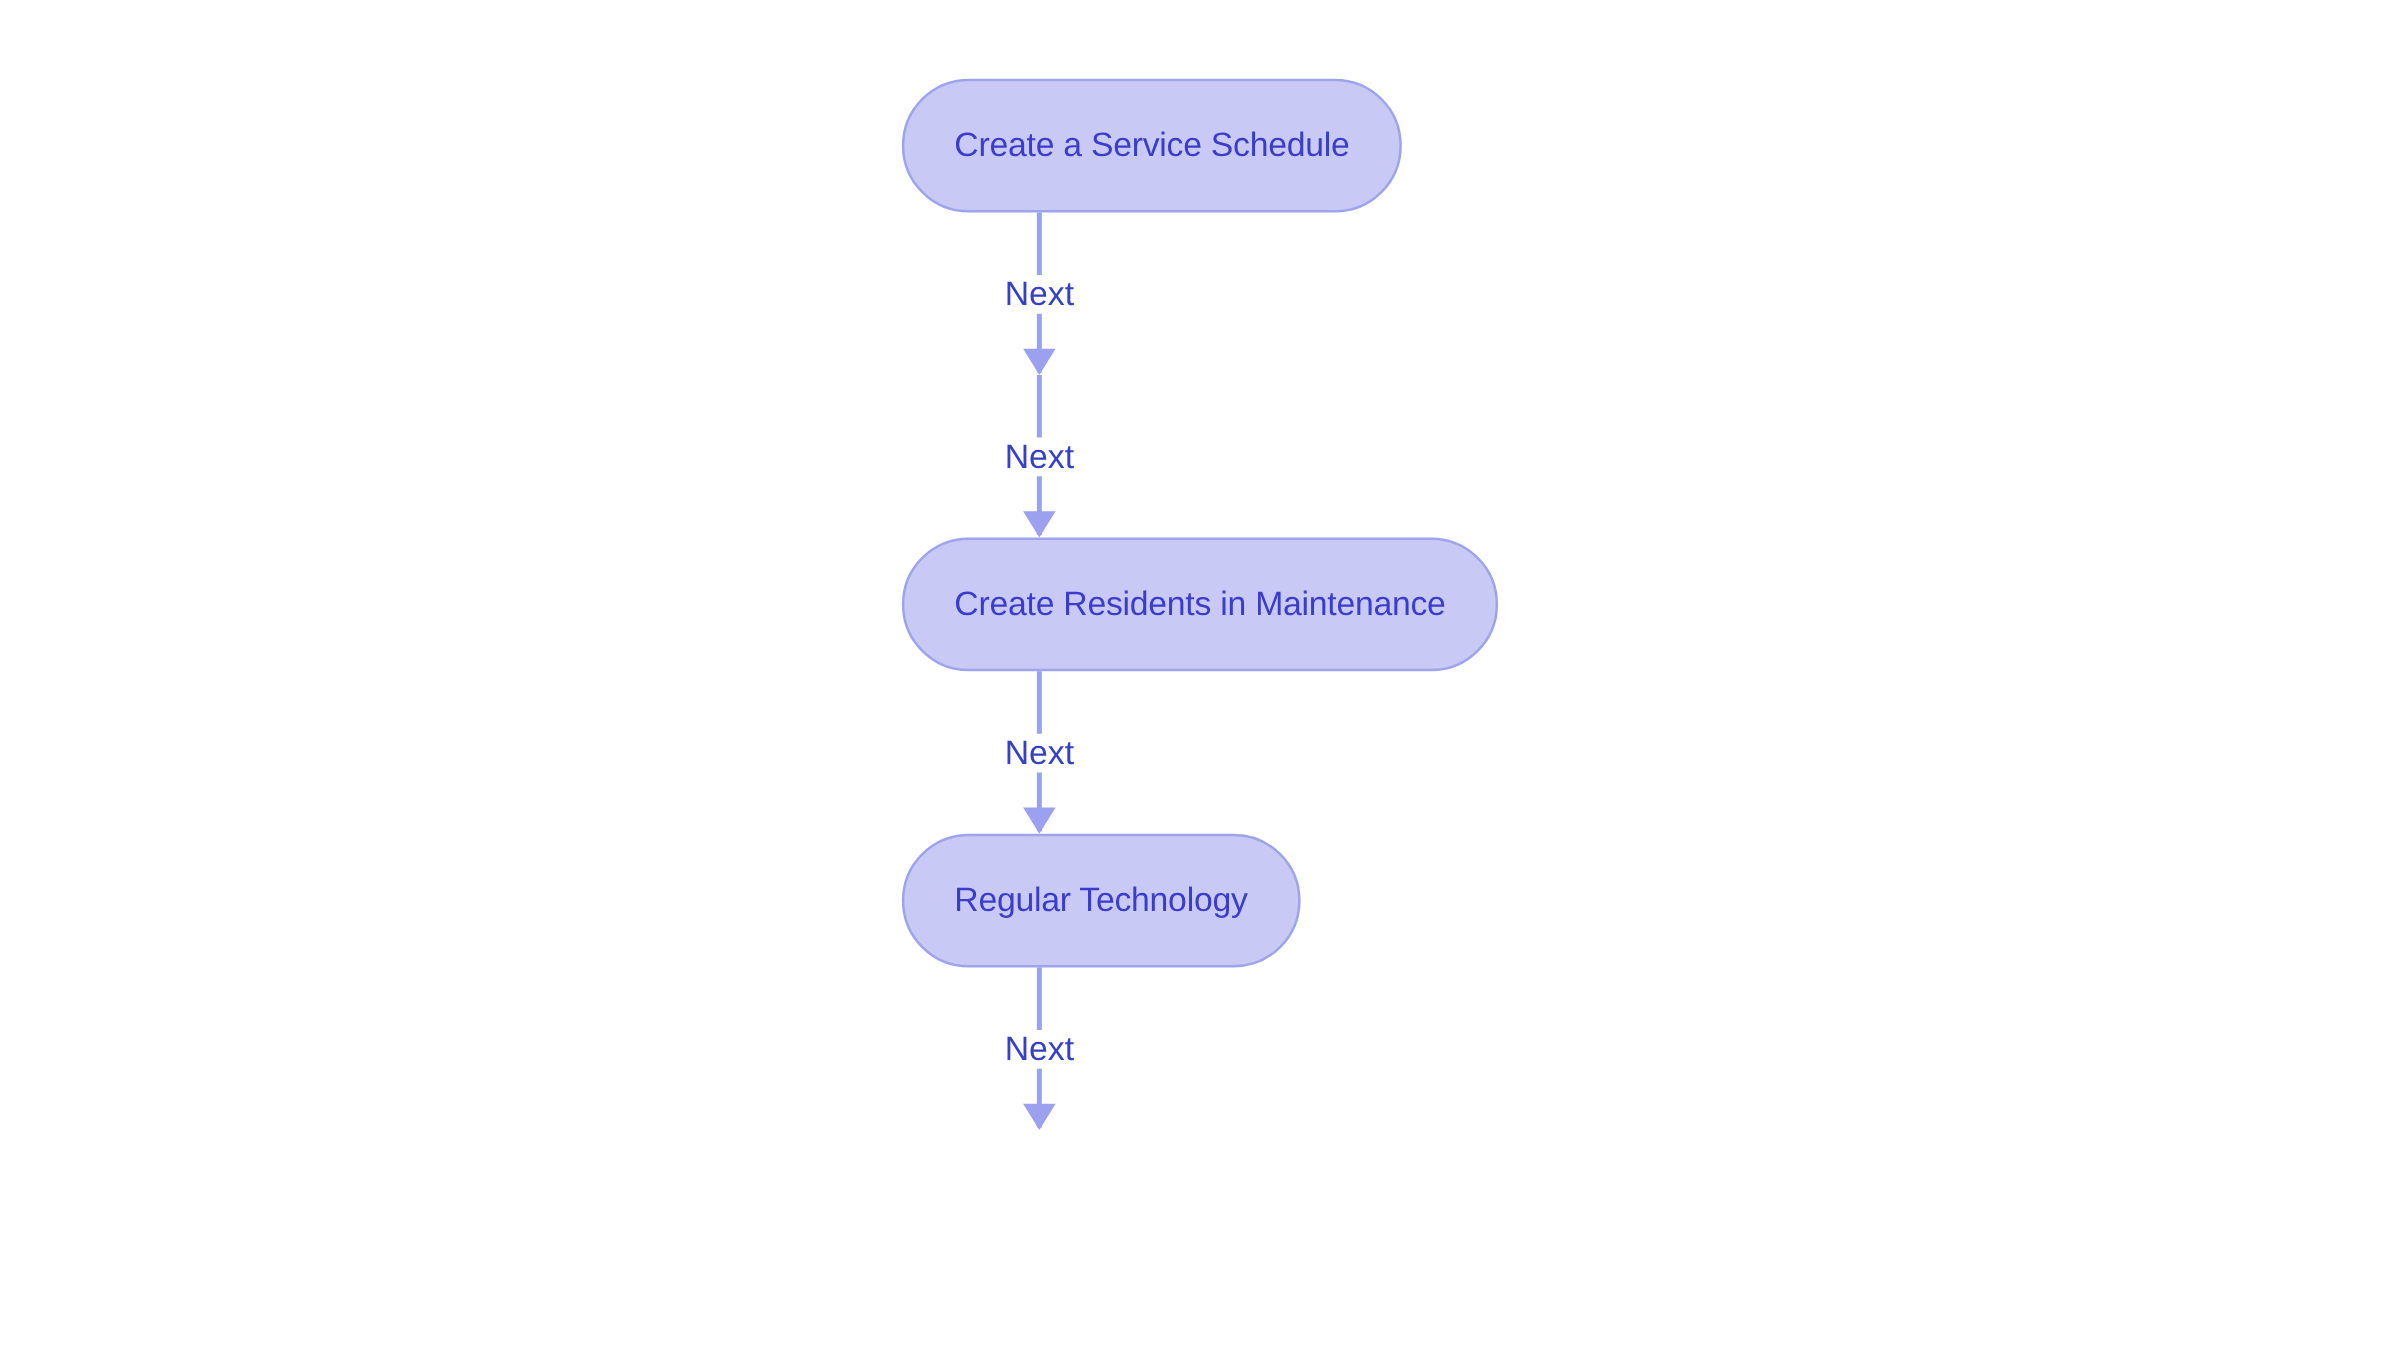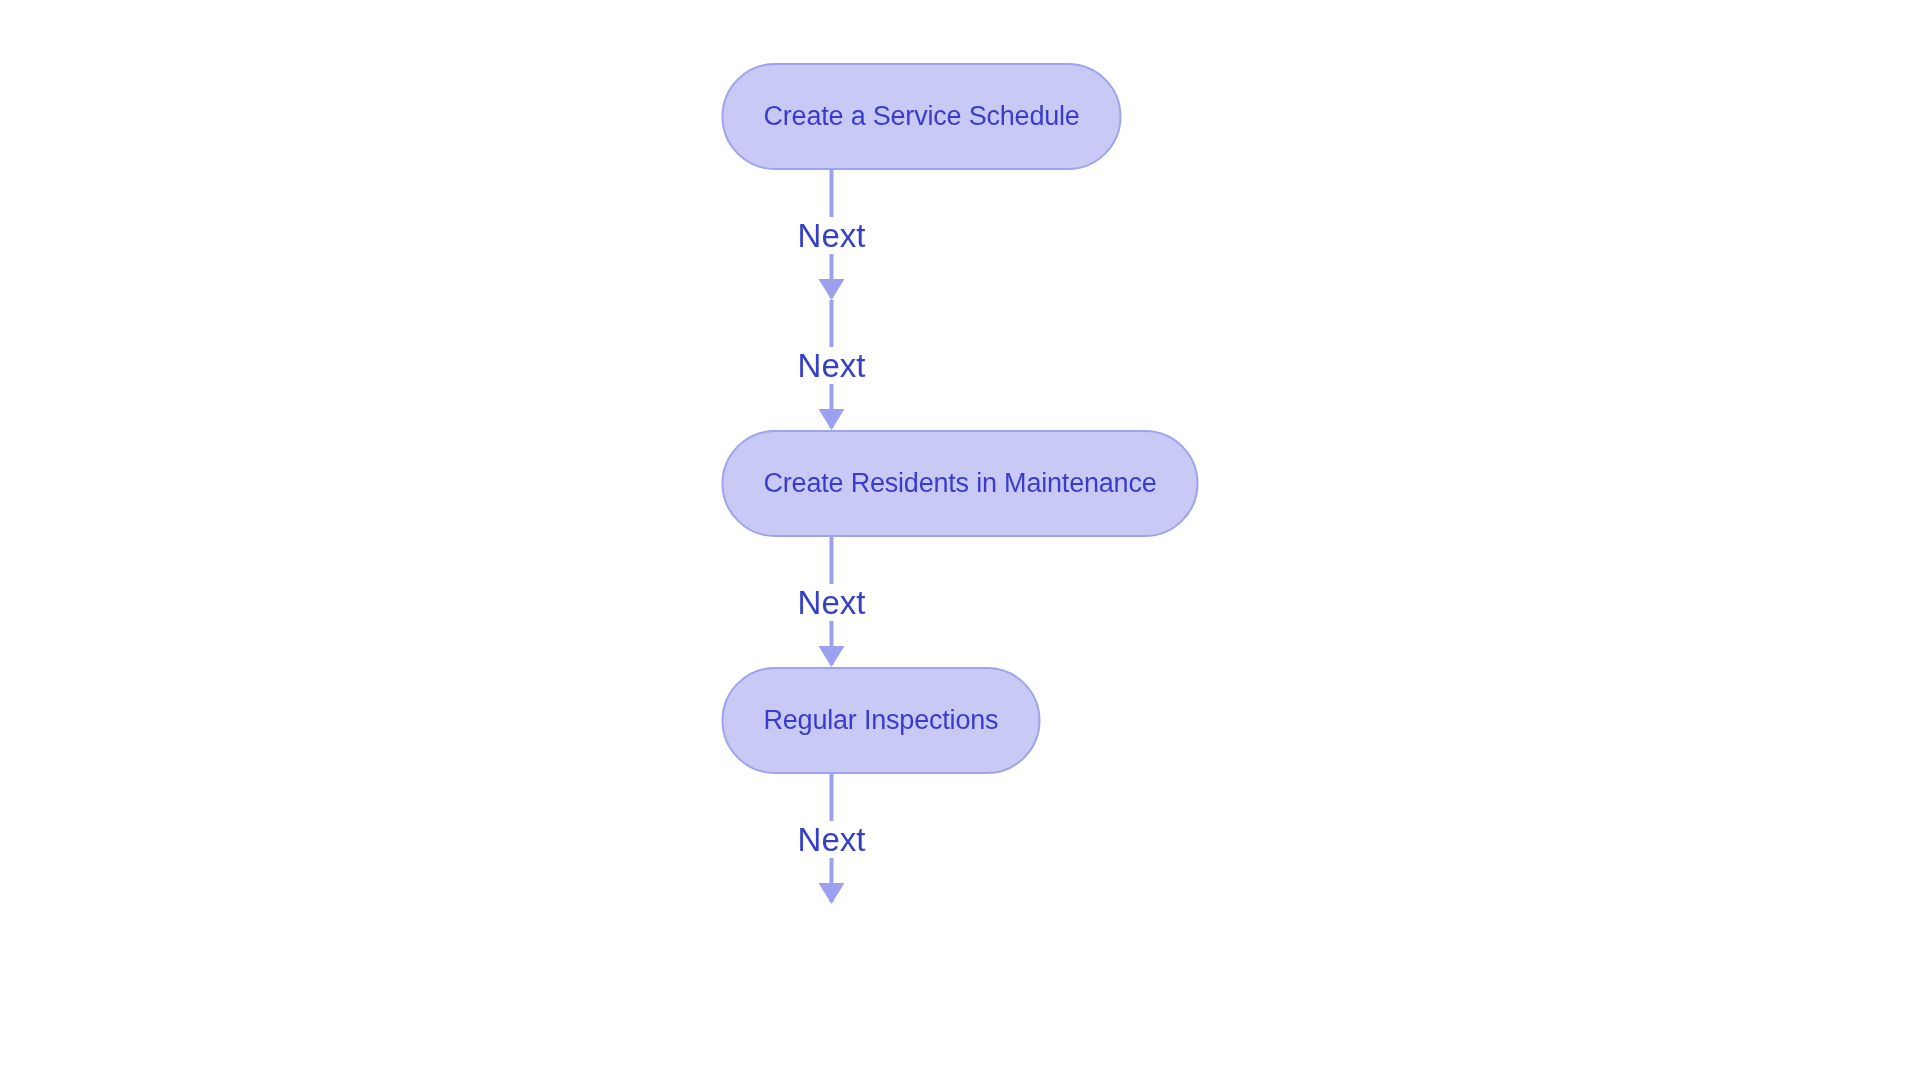--- a/index.html
+++ b/index.html
@@ -66,21 +66,21 @@
     height: 0;
     border-left: 13px solid transparent;
     border-right: 13px solid transparent;
     border-top: 21px solid var(--edge-color, #9ba1ee);
   }
   .connector .edge-label {
     position: relative;
     z-index: 2;
     background: var(--background, #ffffff);
     color: var(--edge-label-color, #3540c8);
-    font-size: 33px;
+    font-size: 27px;
     padding: 2px 8px;
     line-height: 1;
   }
 </style>
 </head>
 <body>
 
 <div class="canvas">
   <div class="flow-column">
 
@@ -105,21 +105,21 @@
       <span>Create Residents in Maintenance</span>
     </div>
 
     <div class="connector">
       <div class="line"></div>
       <div class="edge-label">Next</div>
       <div class="arrowhead"></div>
     </div>
 
     <div class="node">
-      <span>Regular Inspections</span>
+      <span>Regular Technology</span>
     </div>
 
     <div class="connector">
       <div class="line"></div>
       <div class="edge-label">Next</div>
       <div class="arrowhead"></div>
     </div>
 
 
   </div>

